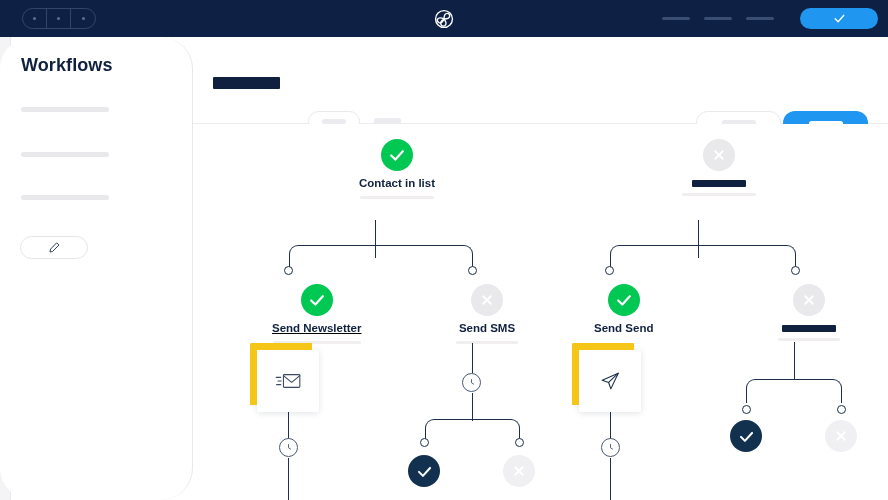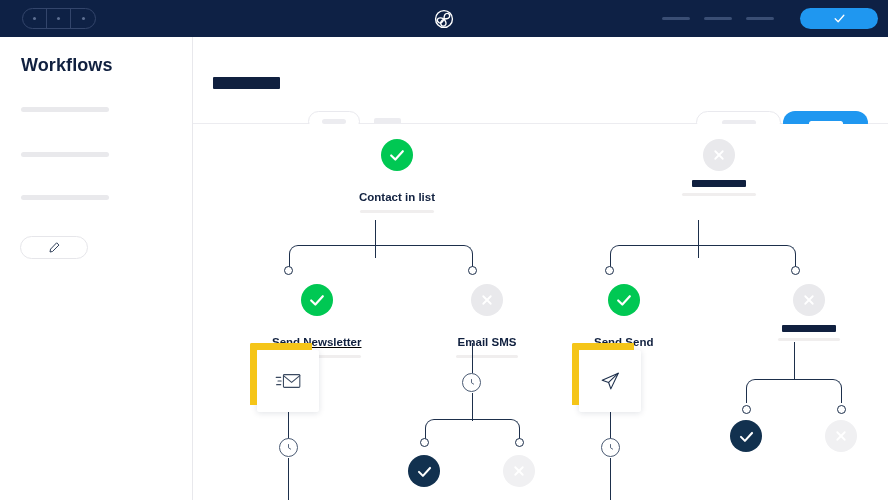--- a/index.html
+++ b/index.html
@@ -41,21 +41,21 @@
   }
   .nav-bar-ph { width: 28px; height: 3px; border-radius: 2px; background: #3a4e74; }
   .cta-pill {
     width: 78px; height: 21px; border-radius: 11px; background: #1f97f0;
     display: flex; align-items: center; justify-content: center; margin-left: 12px;
   }
 
   
   .sidebar {
     position: absolute; left: 0; top: 37px; width: 193px; height: 463px;
-    background: #fff; border-right: 1px solid #e8e8ec;
+    background: #fff; border-right: 1px solid #e8e8ec; border-radius: 32px;
   }
   .sidebar-edge {
     position: absolute; left: 0; top: 37px; width: 11px; height: 463px;
     background: #f4f4f6; border-right: 1px solid #e8e8ec;
   }
   .sidebar-title {
     position: absolute; left: 32px; top: 55px;
     font-size: 18px; font-weight: bold; color: #10203f; letter-spacing: .1px;
   }
   .side-ph {
@@ -111,21 +111,21 @@
 
   
   .node { position: absolute; display: flex; flex-direction: column; align-items: center; }
   .badge { width: 32px; height: 32px; border-radius: 50%; display: flex; align-items: center; justify-content: center; }
   .badge.green { background: #00c853; }
   .badge.gray  { background: #e9e9ec; }
   .badge.navy  { background: #12314f; }
   .badge svg { display: block; }
 
   .node-label {
-    margin-top: 21px; font-size: 11.5px; font-weight: bold; color: #10203f;
+    margin-top: 7px; font-size: 11.5px; font-weight: bold; color: #10203f;
     white-space: nowrap; line-height: 1;
   }
   .node-label-ph {
     margin-top: 9px; width: 54px; height: 7px; background: #10203f; border-radius: 1px;
   }
   .node-underline { margin-top: 6px; height: 3px; border-radius: 2px; background: #f0eeee; }
 
   .conn-dot {
     position: absolute; width: 9px; height: 9px; border-radius: 50%;
     border: 1.4px solid #1d2f4b; background: #fff;
@@ -272,21 +272,21 @@
       </div>
       <div class="vline" style="left:95px;top:334px;height:42px;"></div>
 
       <div class="node" style="left:263px;top:160px;">
         <div class="badge gray">
           <svg viewBox="0 0 24 24" width="18" height="18" fill="none" stroke="#ffffff" stroke-width="2.4" stroke-linecap="round">
             <line x1="7" y1="7" x2="17" y2="17"></line>
               <line x1="17" y1="7" x2="7" y2="17"></line>
           </svg>
         </div>
-        <div class="node-label">Email SMS</div>
+        <div class="node-label">Send SMS</div>
         <div class="node-underline" style="width:62px;"></div>
       </div>
 
       <div class="vline" style="left:279px;top:219px;height:30px;"></div>
       <div class="clock" style="left:269px;top:249px;">
         <svg viewBox="0 0 24 24" width="13" height="13" fill="none" stroke="#4a5a73" stroke-width="1.7" stroke-linecap="round">
           <polyline points="12,6.5 12,12.5 16,15"></polyline>
         </svg>
       </div>
       <div class="vline" style="left:279px;top:269px;height:28px;"></div>

